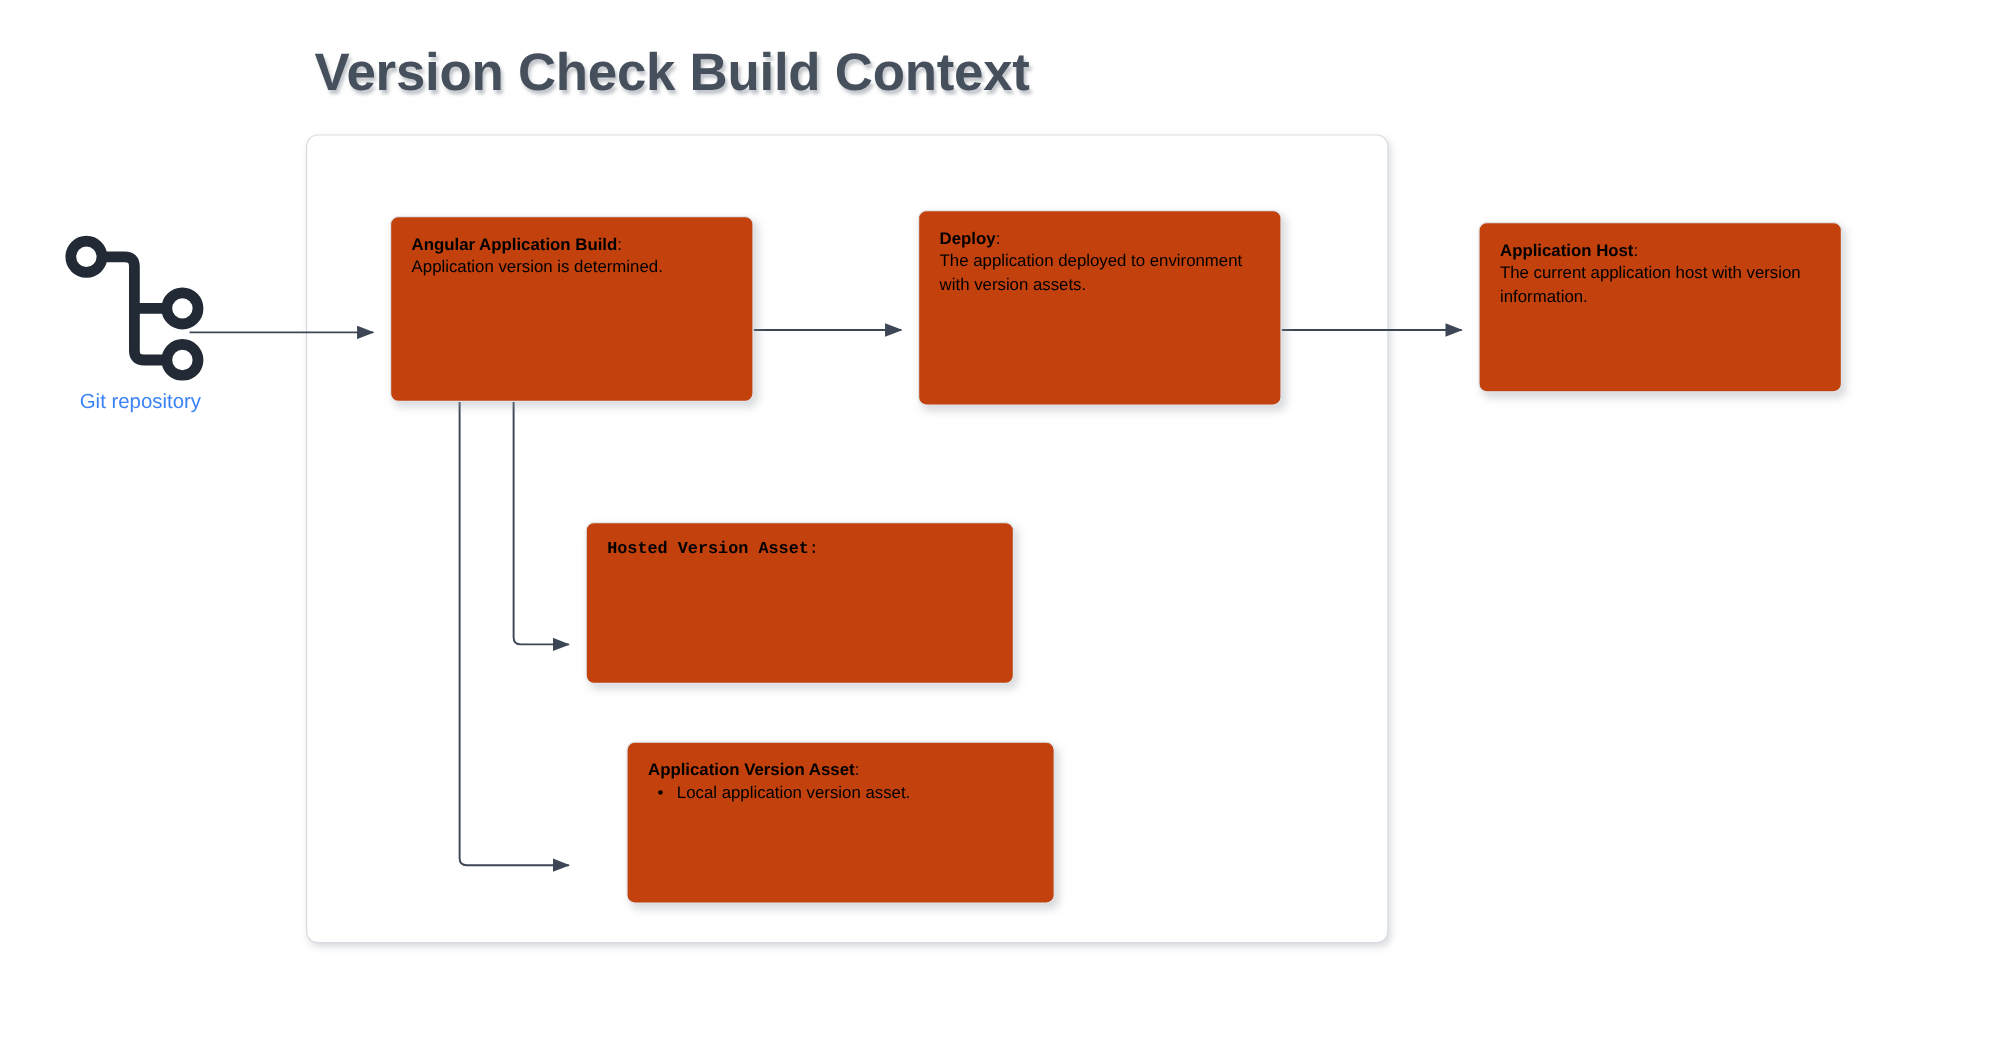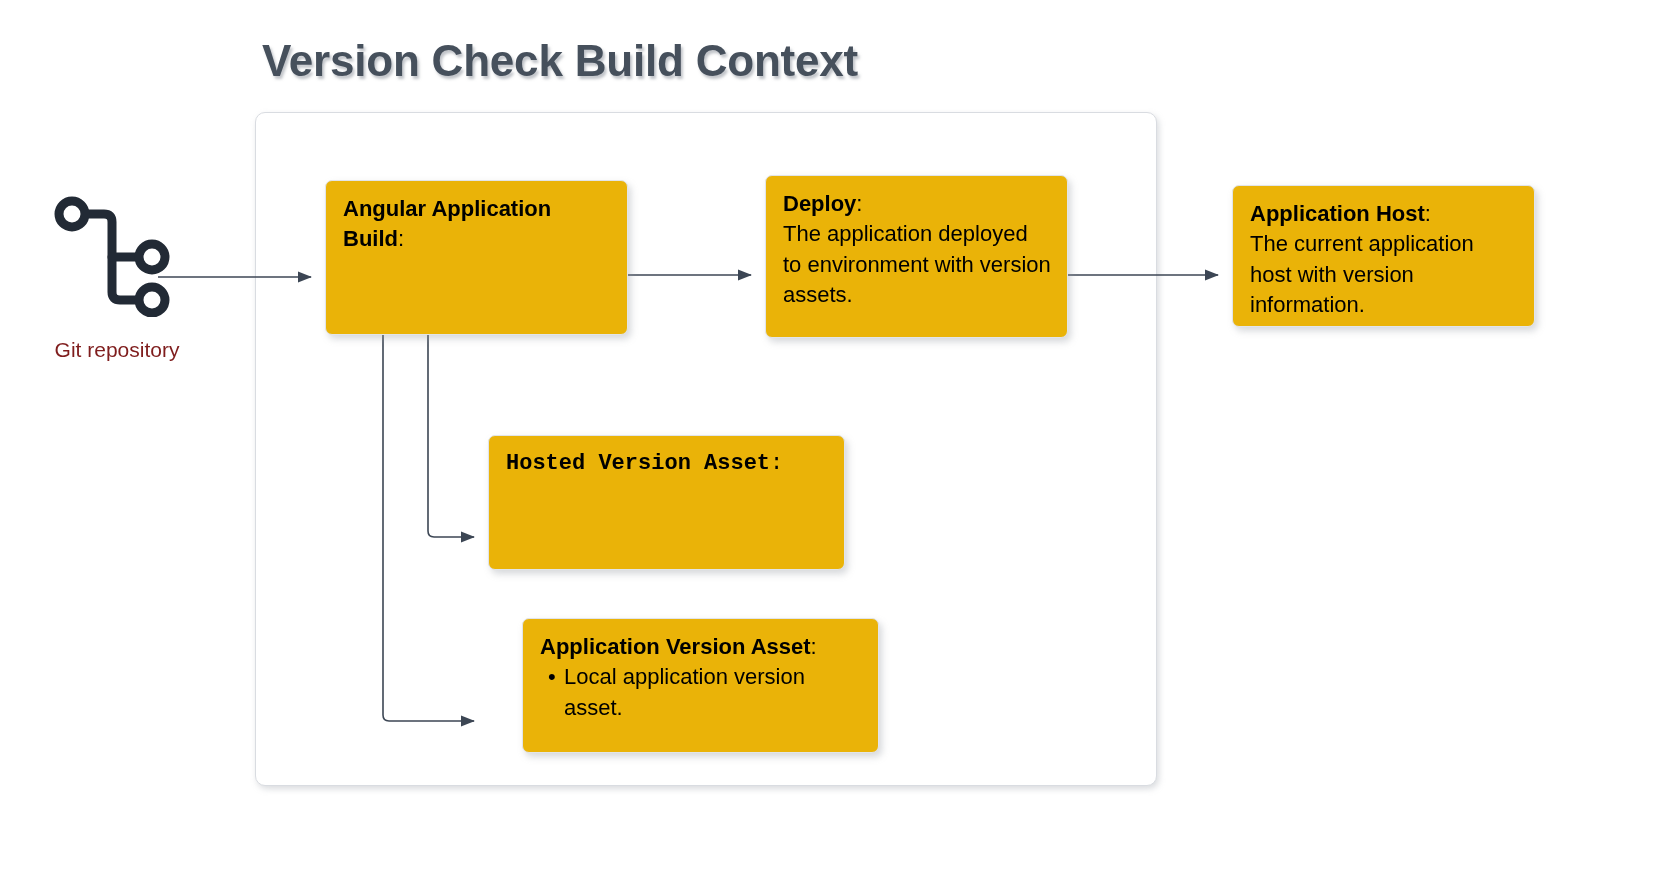--- a/index.html
+++ b/index.html
@@ -64,37 +64,37 @@
     width: 150px;
     text-align: center;
   }
   #git-repo-node .git-glyph {
     display: block;
     width: 150px;
     height: 125px;
   }
   #git-repo-label {
     display: block;
-    margin-top: 20px;
-    font-size: 21px;
-    color: #7f1d1d;
+    margin-top: 8px;
+    font-size: 17px;
+    color: #3b82f6;
     line-height: 1.2;
   }
 
   
   .card {
     position: absolute;
-    background: #eab308;
+    background: #c2410c;
     border: 1px solid #e2e5e9;
     border-radius: 7px;
     box-shadow: 3px 4px 7px rgba(150,155,163,0.38);
     box-sizing: border-box;
     padding: 13px 16px 13px 17px;
     color: #000000;
-    font-size: 22px;
+    font-size: 14px;
     line-height: 1.38;
   }
   .card .card-title {
     font-weight: bold;
   }
   .card .card-title .colon {
     font-weight: normal;
   }
   .card .card-body {
     display: block;
@@ -183,20 +183,21 @@
       <path d="M 70 65 L 94 65" fill="none" stroke="#222a35" stroke-width="9" stroke-linecap="round"></path>
       <circle cx="30" cy="22" r="13" fill="none" stroke="#222a35" stroke-width="9"></circle>
       <circle cx="110" cy="65" r="13" fill="none" stroke="#222a35" stroke-width="9"></circle>
       <circle cx="110" cy="108" r="13" fill="none" stroke="#222a35" stroke-width="9"></circle>
     </svg>
     <span id="git-repo-label">Git repository</span>
   </div>
 
   <div class="card" id="card-angular-build">
     <span class="card-title"><span>Angular Application Build</span><span class="colon">:</span></span>
+    <span class="card-body">Application version is determined.</span>
   </div>
 
   <div class="card" id="card-app-host">
     <span class="card-title"><span>Application Host</span><span class="colon">:</span></span>
     <span class="card-body">The current application host with version information.</span>
   </div>
 
   <div class="card" id="card-deploy">
     <span class="card-title"><span>Deploy</span><span class="colon">:</span></span>
     <span class="card-body">The application deployed to environment with version assets.</span>

